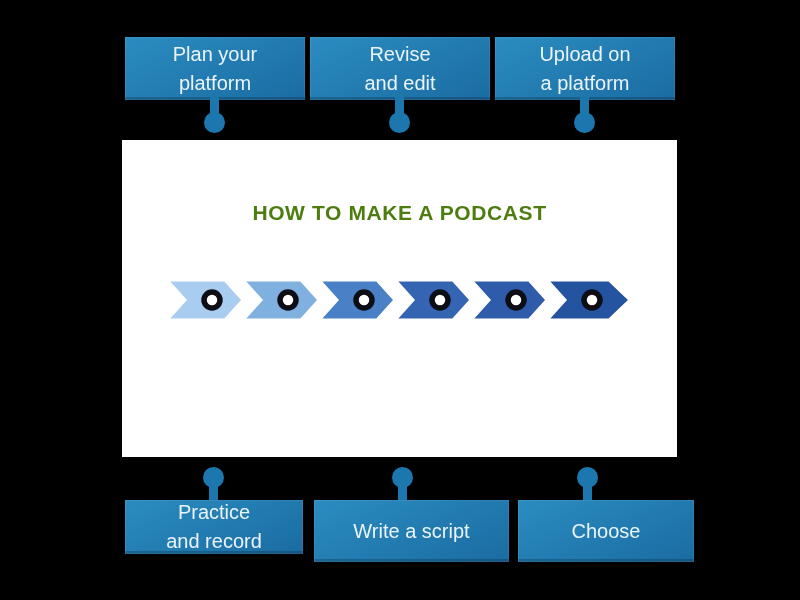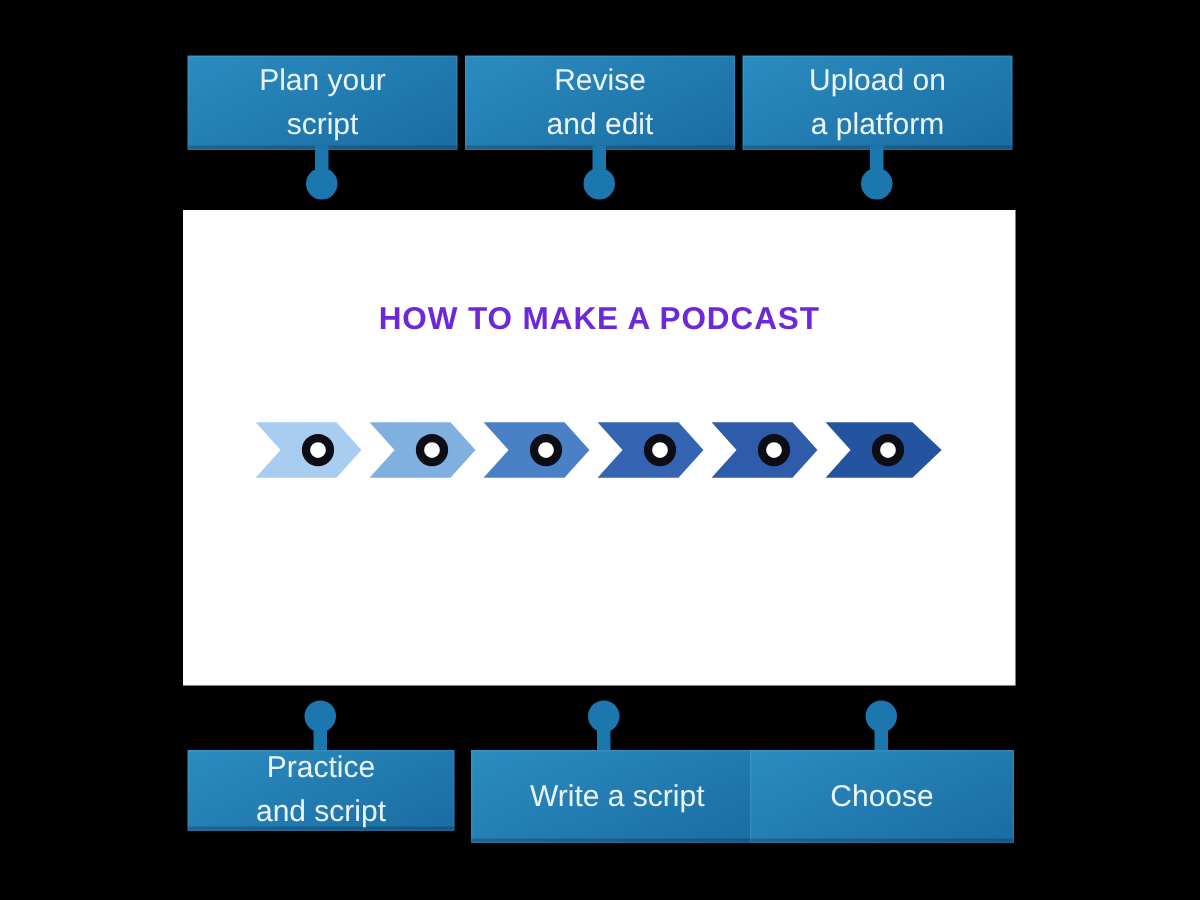--- a/index.html
+++ b/index.html
@@ -35,21 +35,21 @@
   }
   .pin-stem{position:absolute;width:9px;height:18px;}
   .pin-dot{position:absolute;width:21px;height:21px;border-radius:50%;}
 </style>
 </head>
 <body style="background: rgb(0, 0, 0);">
 
 <div class="canvas">
 
   <div class="image-panel" style="background: rgb(255, 255, 255);">
-    <div class="diagram-title" style="color: #6d28d9;">HOW TO MAKE A PODCAST</div>
+    <div class="diagram-title" style="color: #4d7c0f;">HOW TO MAKE A PODCAST</div>
 
     <svg class="chevron-svg" width="555" height="317" viewBox="0 0 555 317">
 
       <polygon points="45,140 103,140 121,160 103,180 45,180 63,160" stroke="#ffffff" stroke-width="3" fill="#A9CDF0"></polygon>
       <polygon points="121,140 179,140 197,160 179,180 121,180 139,160" stroke="#ffffff" stroke-width="3" fill="#7FB0E0"></polygon>
       <polygon points="197,140 255,140 273,160 255,180 197,180 215,160" stroke="#ffffff" stroke-width="3" fill="#4A80C5"></polygon>
       <polygon points="273,140 331,140 349,160 331,180 273,180 291,160" stroke="#ffffff" stroke-width="3" fill="#3565B2"></polygon>
       <polygon points="349,140 407,140 425,160 407,180 349,180 367,160" stroke="#ffffff" stroke-width="3" fill="#2E5CAB"></polygon>
       <polygon points="425,140 487,140 508,160 487,180 425,180 443,160" stroke="#ffffff" stroke-width="3" fill="#24549F"></polygon>
 
@@ -57,21 +57,21 @@
       <circle cx="166" cy="160" r="8" fill="#ffffff" stroke="#0D0D15" stroke-width="5.5"></circle>
       <circle cx="242" cy="160" r="8" fill="#ffffff" stroke="#0D0D15" stroke-width="5.5"></circle>
       <circle cx="318" cy="160" r="8" fill="#ffffff" stroke="#0D0D15" stroke-width="5.5"></circle>
       <circle cx="394" cy="160" r="8" fill="#ffffff" stroke="#0D0D15" stroke-width="5.5"></circle>
       <circle cx="470" cy="160" r="8" fill="#ffffff" stroke="#0D0D15" stroke-width="5.5"></circle>
     </svg>
   </div>
 
   <div class="lbl" style="left: 125px; top: 37px; background: linear-gradient(155deg, rgb(43, 140, 192), rgb(26, 108, 162)); color: rgb(234, 244, 250);">
     <div>Plan your</div>
-    <div>script</div>
+    <div>platform</div>
   </div>
   <div class="lbl" style="left: 495px; top: 37px; background: linear-gradient(155deg, rgb(43, 140, 192), rgb(26, 108, 162)); color: rgb(234, 244, 250);">
     <div>Upload on</div>
     <div>a platform</div>
   </div>
   <div class="lbl" style="left: 310px; top: 37px; background: linear-gradient(155deg, rgb(43, 140, 192), rgb(26, 108, 162)); color: rgb(234, 244, 250);">
     <div>Revise</div>
     <div>and edit</div>
   </div>
 
@@ -84,22 +84,22 @@
 
   <div class="pin-dot" style="left: 203px; top: 467px; background: rgb(28, 119, 174);"></div>
   <div class="pin-stem" style="left: 209px; top: 485px; background: rgb(28, 119, 174);"></div>
   <div class="pin-dot" style="left: 392px; top: 467px; background: rgb(28, 119, 174);"></div>
   <div class="pin-stem" style="left: 398px; top: 485px; background: rgb(28, 119, 174);"></div>
   <div class="pin-dot" style="left: 577px; top: 467px; background: rgb(28, 119, 174);"></div>
   <div class="pin-stem" style="left: 583px; top: 485px; background: rgb(28, 119, 174);"></div>
 
   <div class="lbl" style="left: 125px; top: 500px; width: 178px; height: 54px; background: linear-gradient(155deg, rgb(43, 140, 192), rgb(26, 108, 162)); color: rgb(234, 244, 250);">
     <div>Practice</div>
-    <div>and script</div>
+    <div>and record</div>
   </div>
   <div class="lbl" style="left: 314px; top: 500px; width: 195px; height: 62px; background: linear-gradient(155deg, rgb(43, 140, 192), rgb(26, 108, 162)); color: rgb(234, 244, 250);">
     <div>Write a script</div>
   </div>
-  <div class="lbl" style="left: 500px; top: 500px; width: 176px; height: 62px; background: linear-gradient(155deg, rgb(43, 140, 192), rgb(26, 108, 162)); color: rgb(234, 244, 250);">
+  <div class="lbl" style="left: 518px; top: 500px; width: 176px; height: 62px; background: linear-gradient(155deg, rgb(43, 140, 192), rgb(26, 108, 162)); color: rgb(234, 244, 250);">
     <div>Choose</div>
   </div>
 
 </div>
 
 </body></html>

